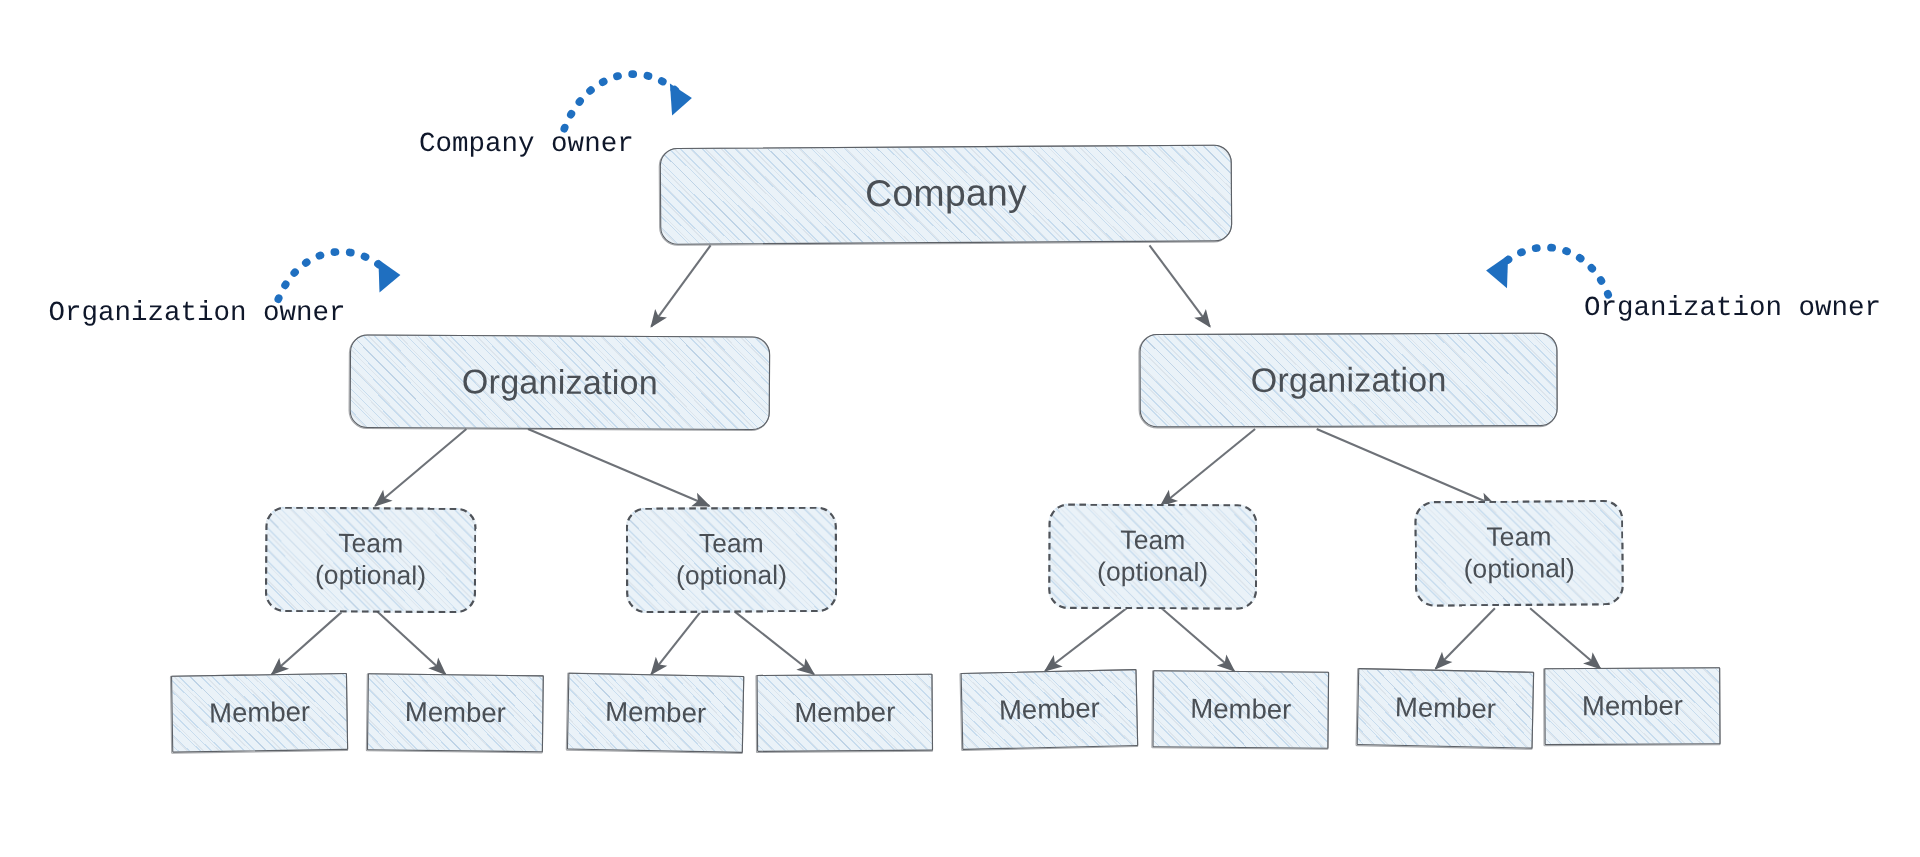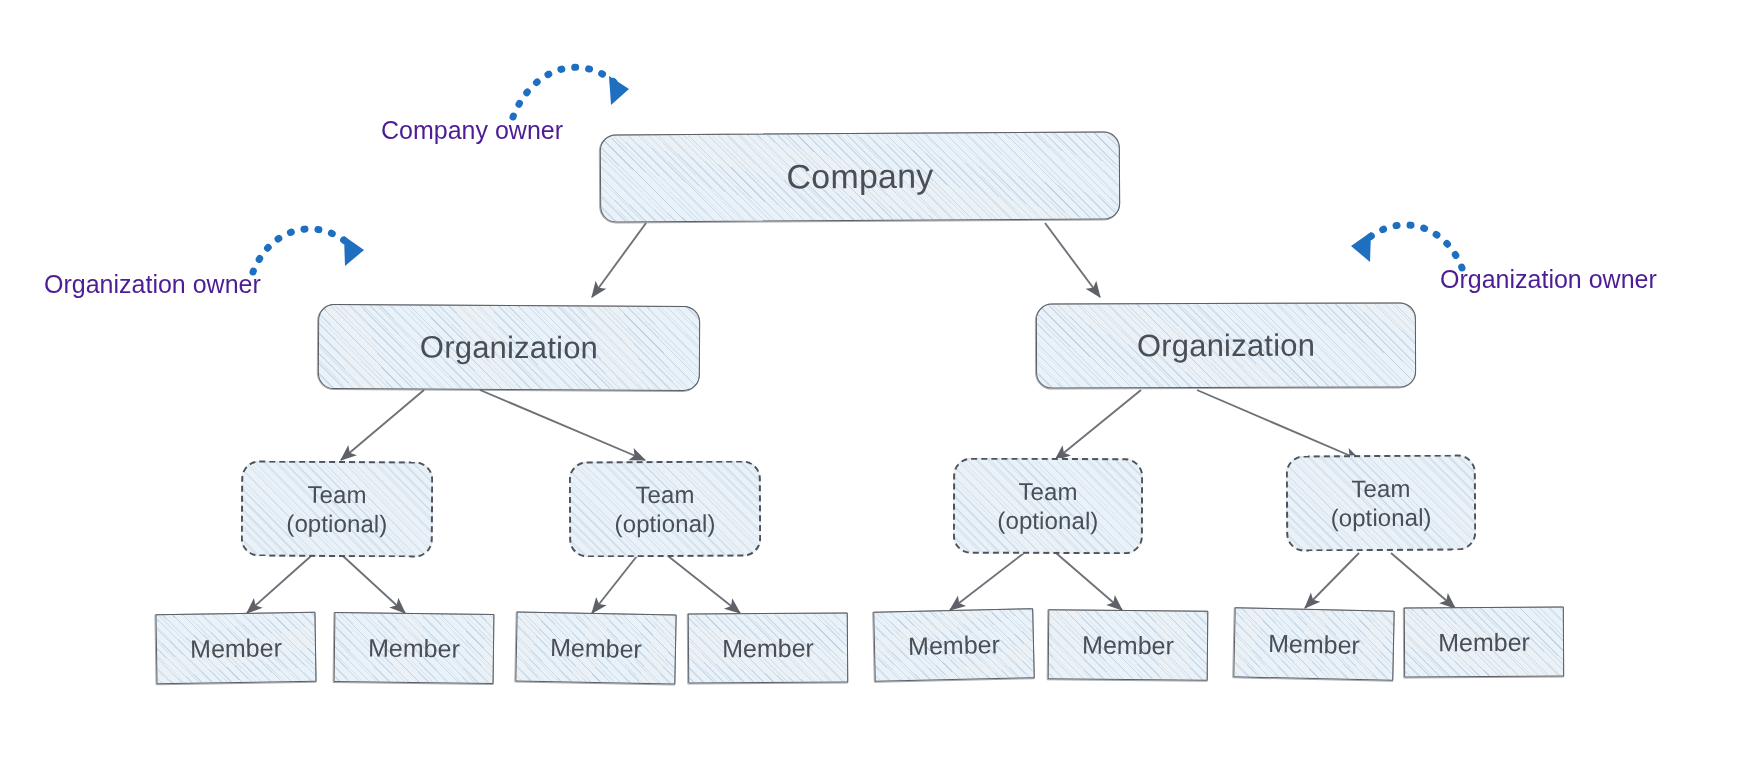--- a/index.html
+++ b/index.html
@@ -94,24 +94,25 @@
   .team::after { content: none; }
   .member {
     font-size: 25px;
     border-radius: 1px;
   }
   .member::after { border-radius: 1px; }
 
   
   .annot {
     position: absolute;
-    color: #4c1d95;
+    color: #0f172a;
     font-size: 25px;
     white-space: nowrap;
     z-index: 4;
+    font-family: Liberation Mono, monospace;
   }
 
   .arrow-dotted { position: absolute; z-index: 4; pointer-events: none; }
 </style>
 </head>
 <body>
 
 <div id="canvas">
 
   <svg id="wires" viewBox="0 0 1745 779">

